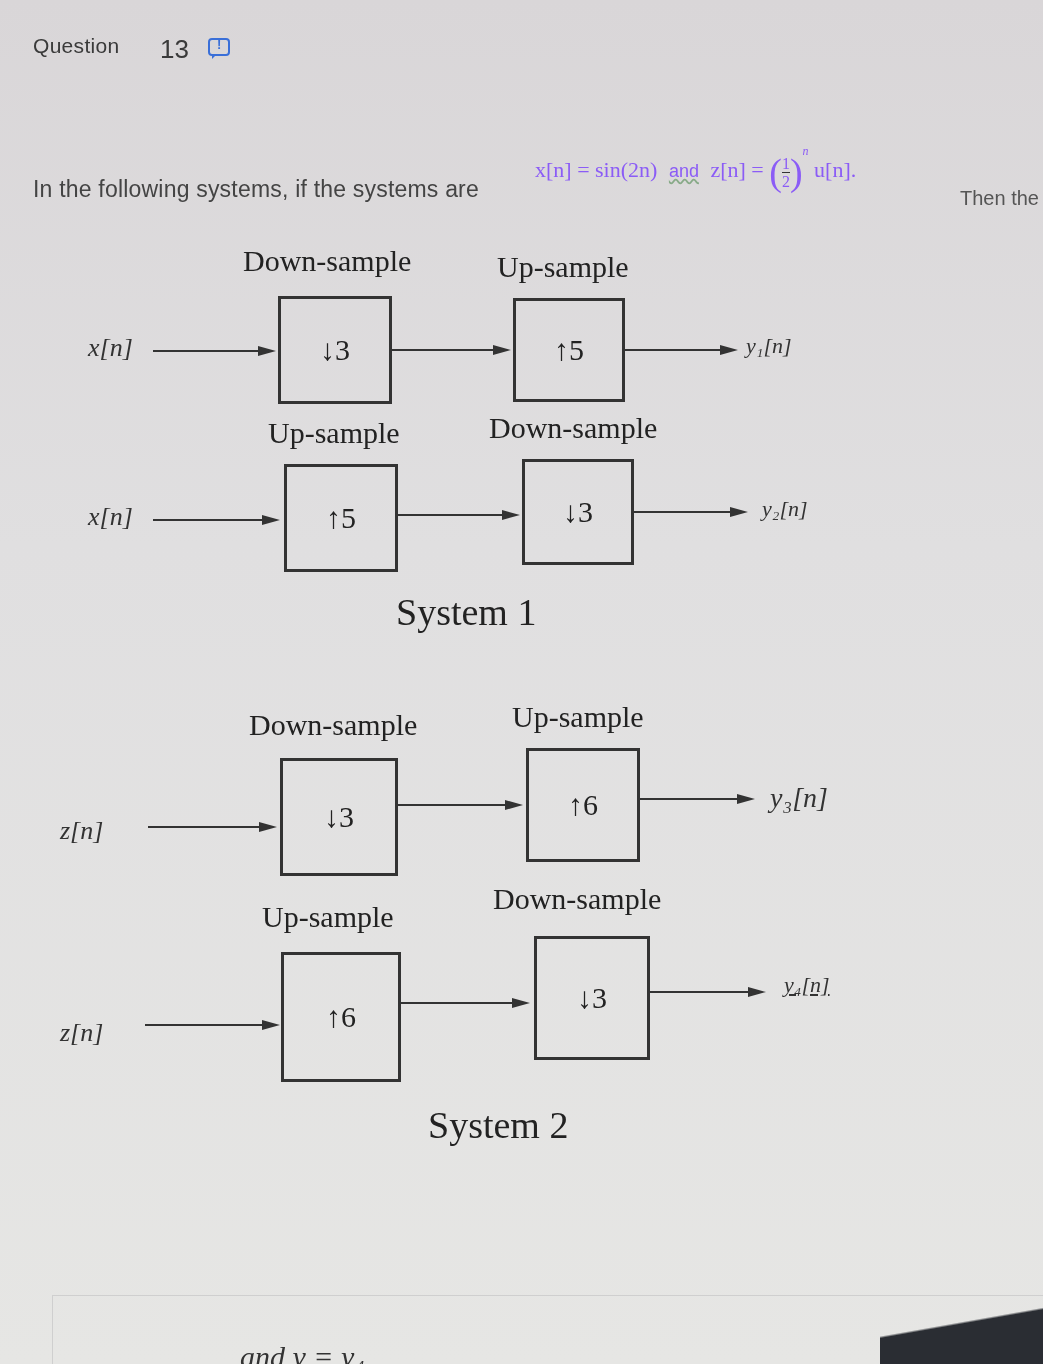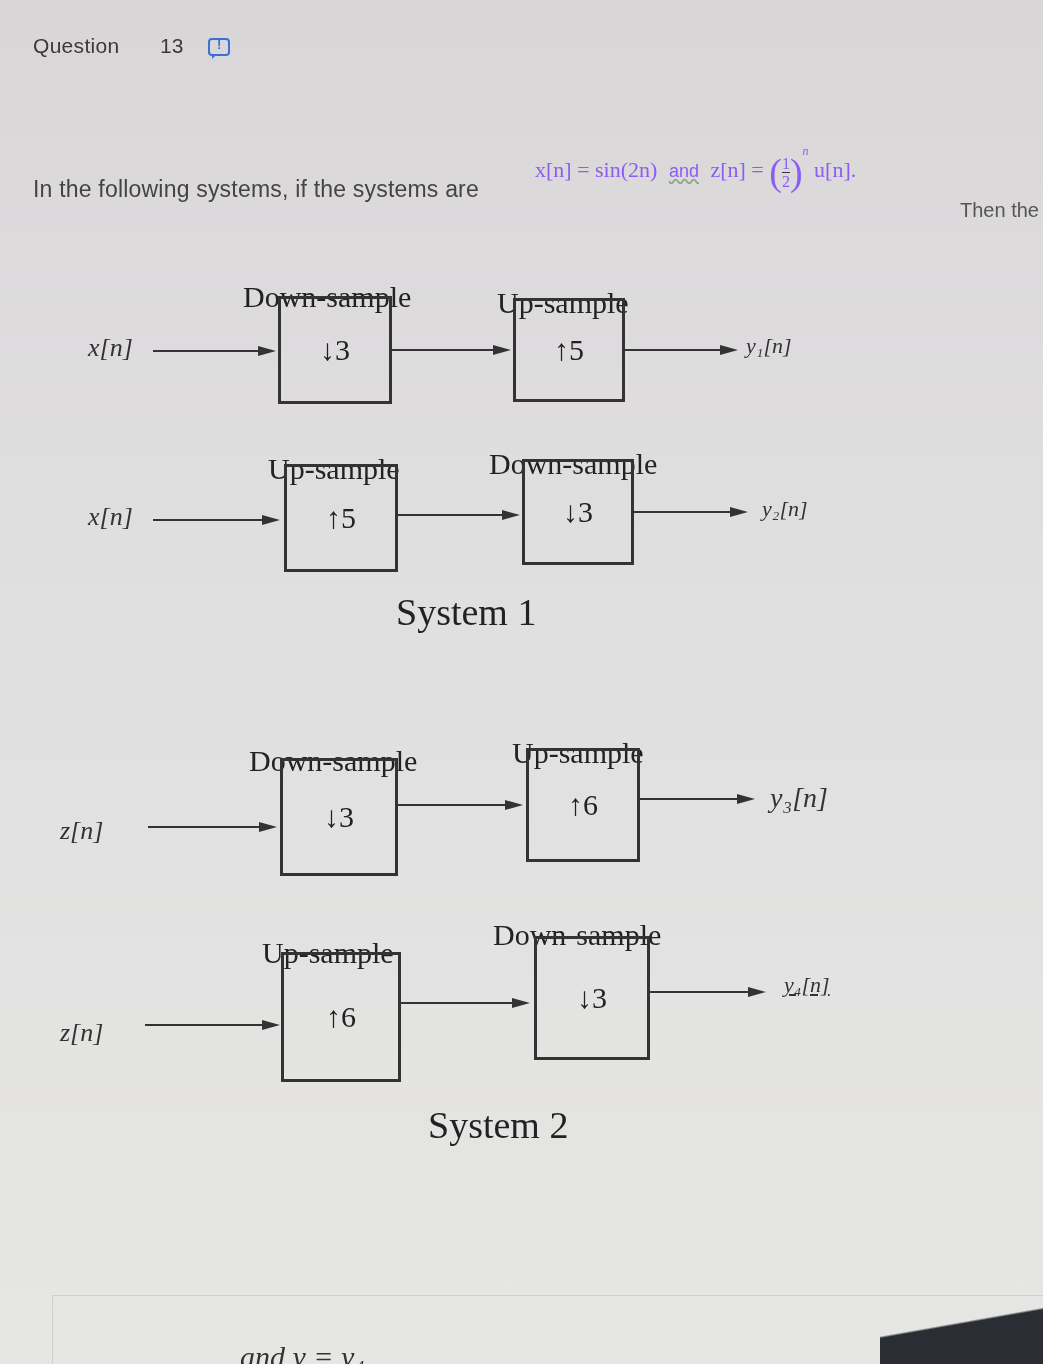--- a/index.html
+++ b/index.html
@@ -3,34 +3,34 @@
 <meta charset="utf-8">
 <style>
   html, body { margin:0; padding:0; }
   body {
     width:1043px; height:1364px; overflow:hidden; position:relative;
     background: linear-gradient(180deg, #d9d6d8 0%, #e0dfe0 40%, #e6e6e4 100%);
     font-family: "Liberation Sans", sans-serif; color:#2e2e2e;
   }
   .abs { position:absolute; }
   .q-title { left:33px; top:34px; font-size:21px; color:#3a3a3a; font-weight:500; letter-spacing:0.3px;text-align:right; }
-  .q-num { left:160px; top:34px; font-size:21px; color:#3a3a3a; }
+  .q-num { left:160px; top:34px; font-size:26px; color:#3a3a3a; }
   .flag { left:208px; top:38px; width:22px; height:18px; border:2px solid #3a6fd8; border-radius:4px; box-sizing:border-box; }
   .flag::after { content:"!"; position:absolute; left:7px; top:-3px; color:#3a6fd8; font-size:13px; font-weight:bold; }
   .flag-tail { left:212px; top:54px; width:0; height:0; border-left:5px solid #3a6fd8; border-bottom:5px solid transparent; }
   .intro { left:33px; top:176px; font-size:23px; color:#444; letter-spacing:0.2px; }
   .formula { left:535px; top:150px; font-family:"Liberation Serif", serif; font-size:22px; color:#8b5cf6; white-space:nowrap; }
   .formula .and { font-family:"Liberation Sans", sans-serif; font-size:18px; text-decoration:underline wavy #8a8; margin:0 6px; }
   .frac { display:inline-block; vertical-align:middle; text-align:center; font-size:16px; line-height:17px; }
   .frac span { display:block; }
   .frac .num { border-bottom:1px solid #333; }
   .paren { font-size:38px; vertical-align:middle; }
-  .then { left:960px; top:187px; font-size:20px; color:#555; white-space:nowrap;margin-top:12px; }
+  .then { left:960px; top:187px; font-size:20px; color:#555; white-space:nowrap; }
   .serif { font-family:"Liberation Serif", serif; color:#222; }
-  .lbl { font-size:30px; white-space:nowrap;margin-top:36px; }
+  .lbl { font-size:30px; white-space:nowrap; }
   .box { border:3px solid #333; box-sizing:border-box; display:flex; align-items:center; justify-content:center; font-family:"Liberation Serif", serif; font-size:30px; color:#222; background:transparent; }
   .line { height:2px; background:#333; }
   .arrowhead { width:0; height:0; border-top:5px solid transparent; border-bottom:5px solid transparent; border-left:18px solid #333; }
   .sig { font-family:"Liberation Serif", serif; font-style:italic; font-size:26px; color:#333; white-space:nowrap; }
   .sys { font-size:38px; }
   .answer { left:52px; top:1295px; width:1020px; height:90px; border-top:1px solid #cfcfcf; border-left:1px solid #cfcfcf; }
   .bottom-text { left:240px; top:1340px; font-family:"Liberation Serif", serif; font-style:italic; font-size:30px; color:#333; }
   .dark-corner { left:880px; top:1290px; width:200px; height:80px; background:linear-gradient(170deg, transparent 40%, #2a2d33 42%); }
 </style>
 </head>

